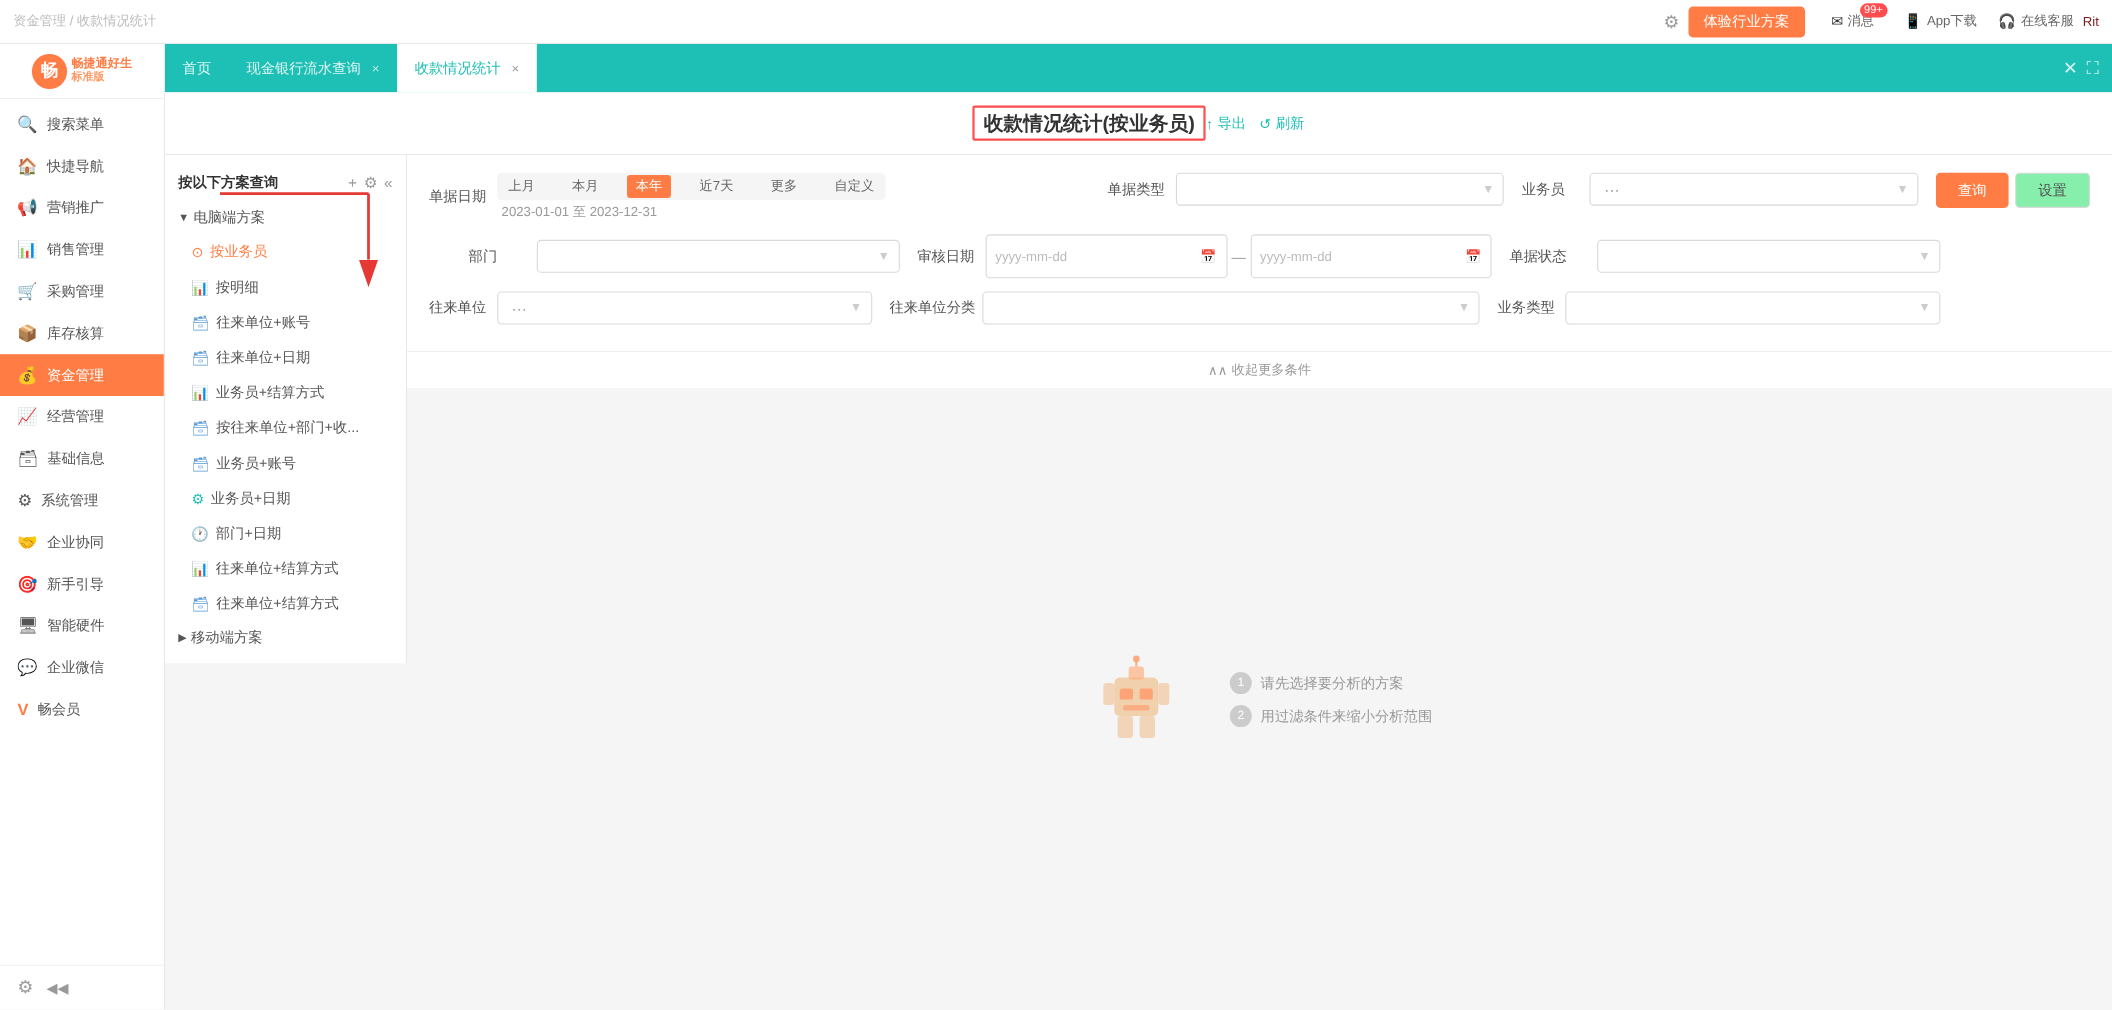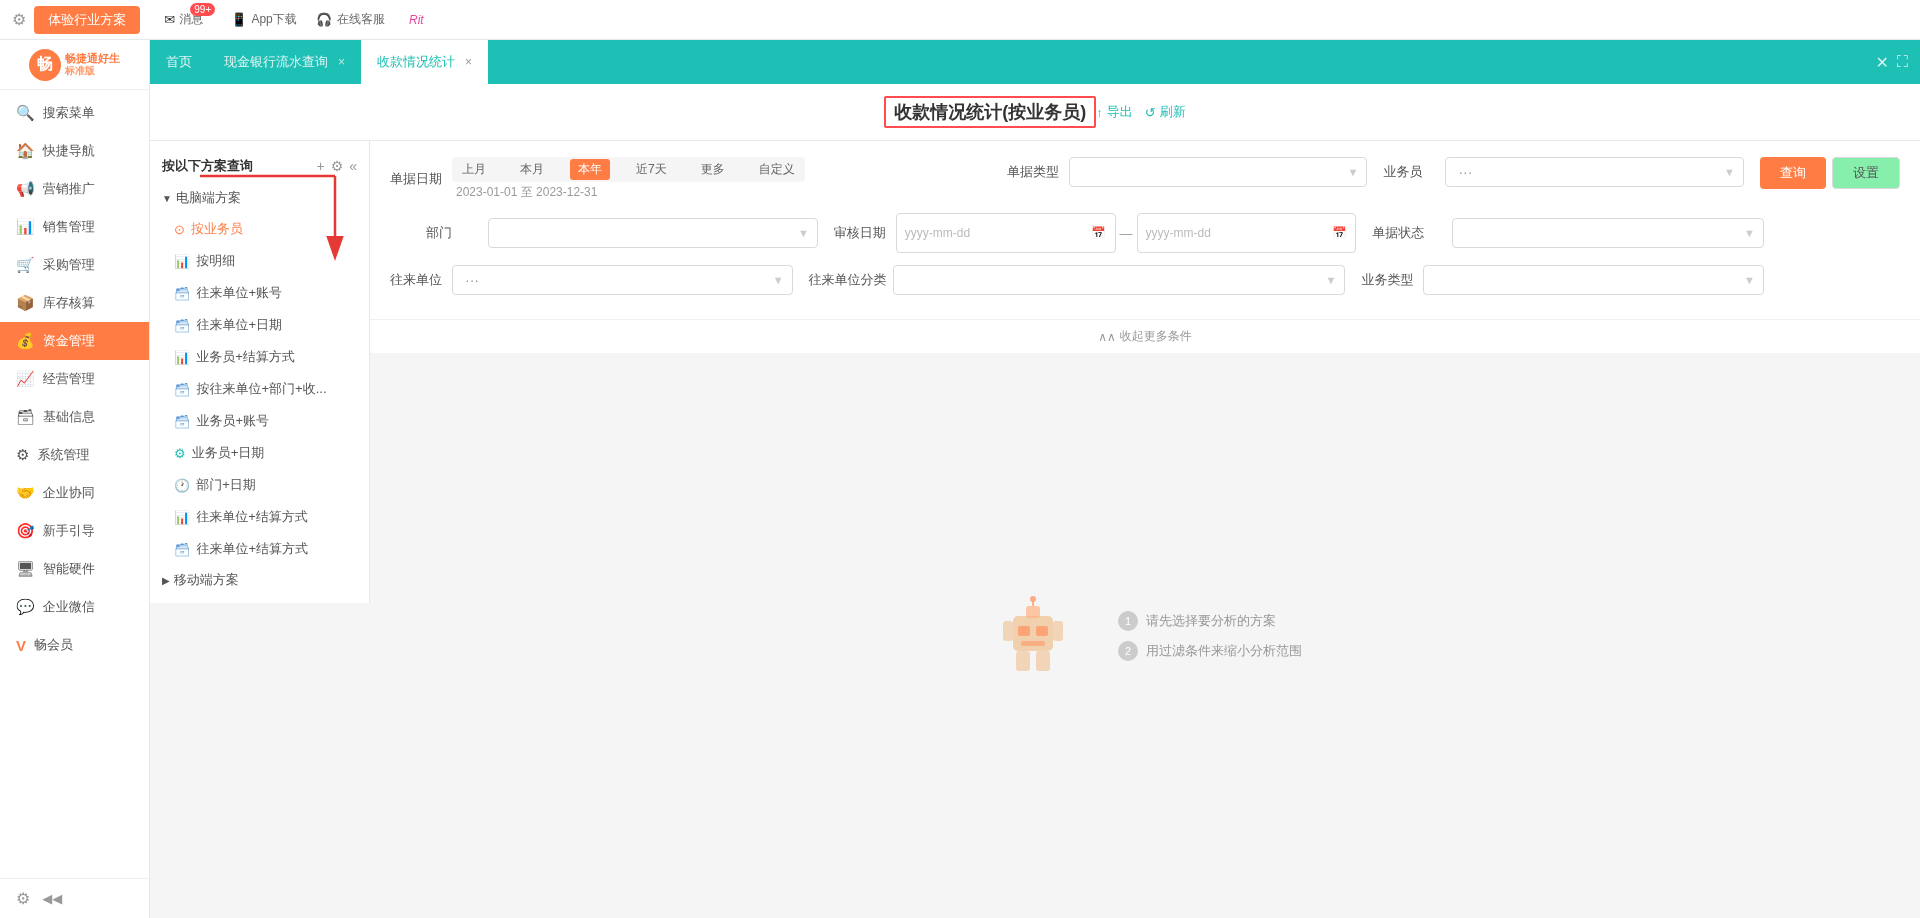--- a/index.html
+++ b/index.html
@@ -434,36 +434,39 @@
     
     ::-webkit-scrollbar { width: 4px; height: 4px; }
     ::-webkit-scrollbar-thumb { background: #ccc; border-radius: 2px; }
   </style>
 </head>
 <body>
 
 <div style="display:flex; flex-direction:column; height:100vh; overflow:hidden;">
 
   <div class="top-header">
+    <div class="breadcrumb-area">
+      <span style="color:#bbb; font-size:12px;">资金管理 / 收款情况统计</span>
+    </div>
     <button class="settings-icon-btn">⚙</button>
     <button class="header-btn-orange">体验行业方案</button>
     <div class="notification-badge" style="margin-left:16px;">
       <span>✉</span>
       <span style="font-size:12px; color:#666;">消息</span>
       <span class="badge-count">99+</span>
     </div>
     <div style="display:flex;align-items:center;gap:4px;margin-left:20px;">
       <span>📱</span>
       <span style="font-size:12px;color:#666;">App下载</span>
     </div>
     <div style="display:flex;align-items:center;gap:4px;margin-left:12px;">
       <span>🎧</span>
       <span style="font-size:12px;color:#666;">在线客服</span>
     </div>
-    <div style="margin-left:16px;font-size:12px;color:#ec4899;font-style:italic;">
+    <div style="font-size:12px;color:#7f1d1d;">
       <span>Rit</span>
     </div>
   </div>
 
   <div class="main-layout">
 
     <div class="sidebar">
       <div class="sidebar-logo">
         <div class="logo-icon">
           <span>畅</span>

